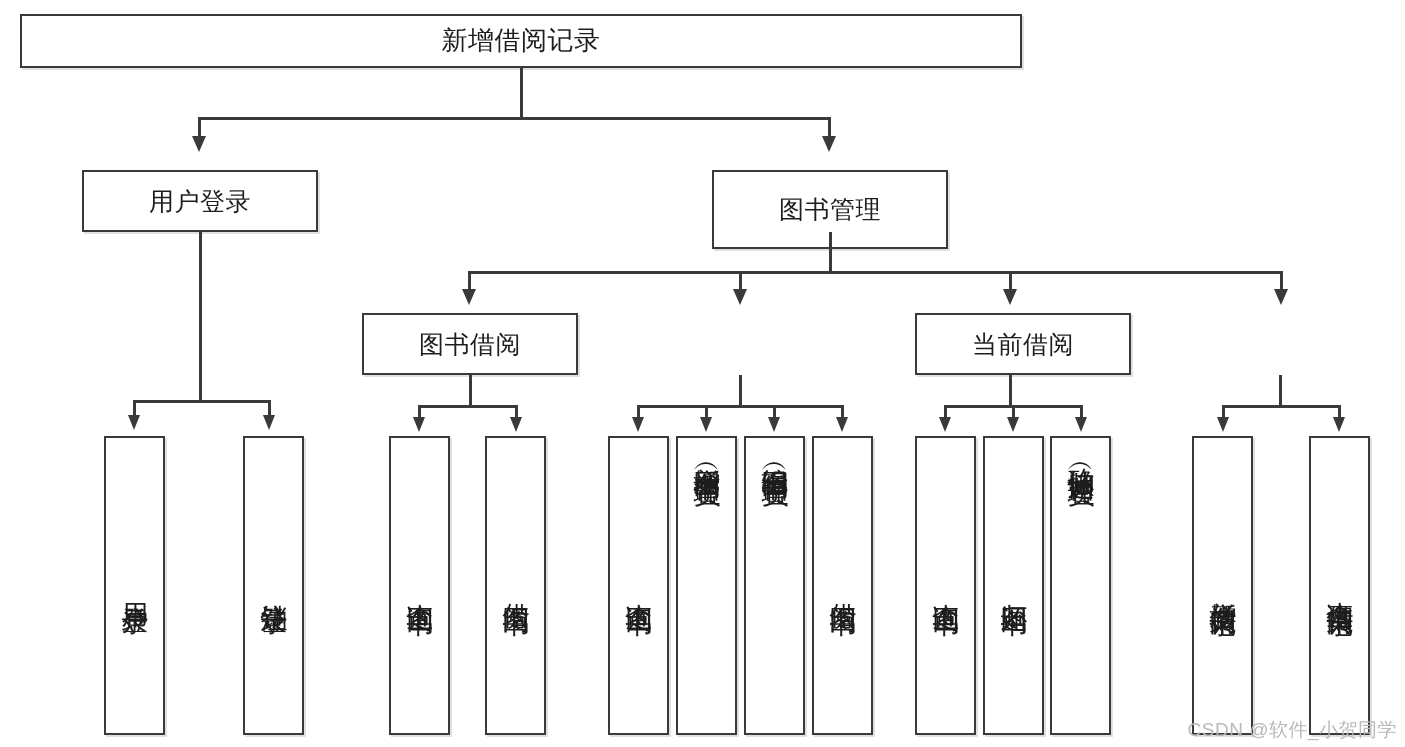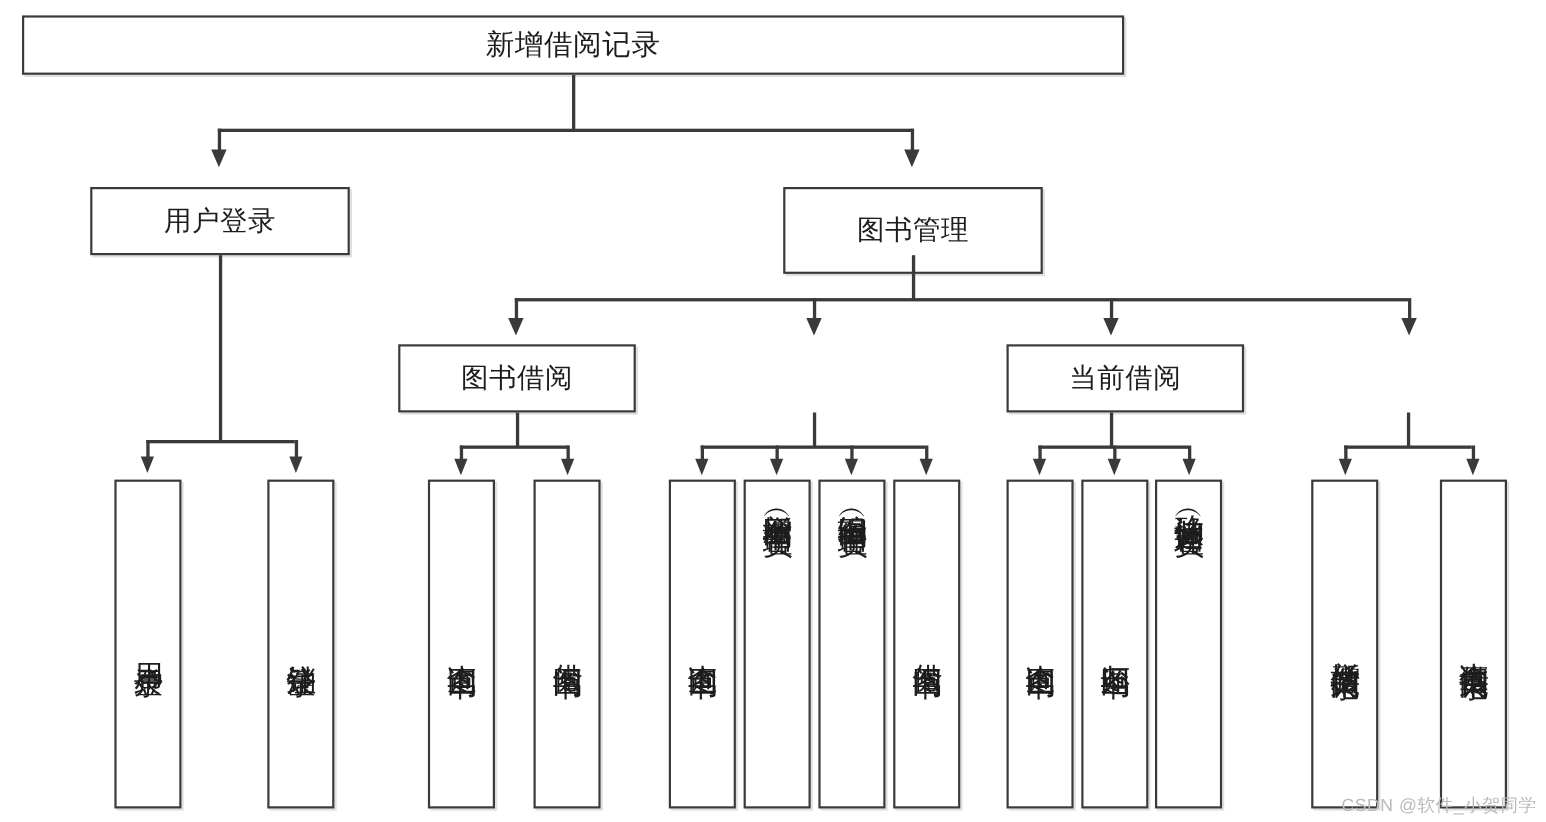--- a/index.html
+++ b/index.html
@@ -81,21 +81,21 @@
   .arrow.slim {
     border-left-width: 6px;
     border-right-width: 6px;
     border-top-width: 15px;
   }
 
   #watermark {
     position: absolute;
     right: 8px;
     bottom: 4px;
-    font-size: 16px;
+    font-size: 19px;
     color: #b9b9b9;
     letter-spacing: 0.5px;
     white-space: nowrap;
     pointer-events: none;
   }
 </style>
 </head>
 <body>
 
 <div id="canvas">

